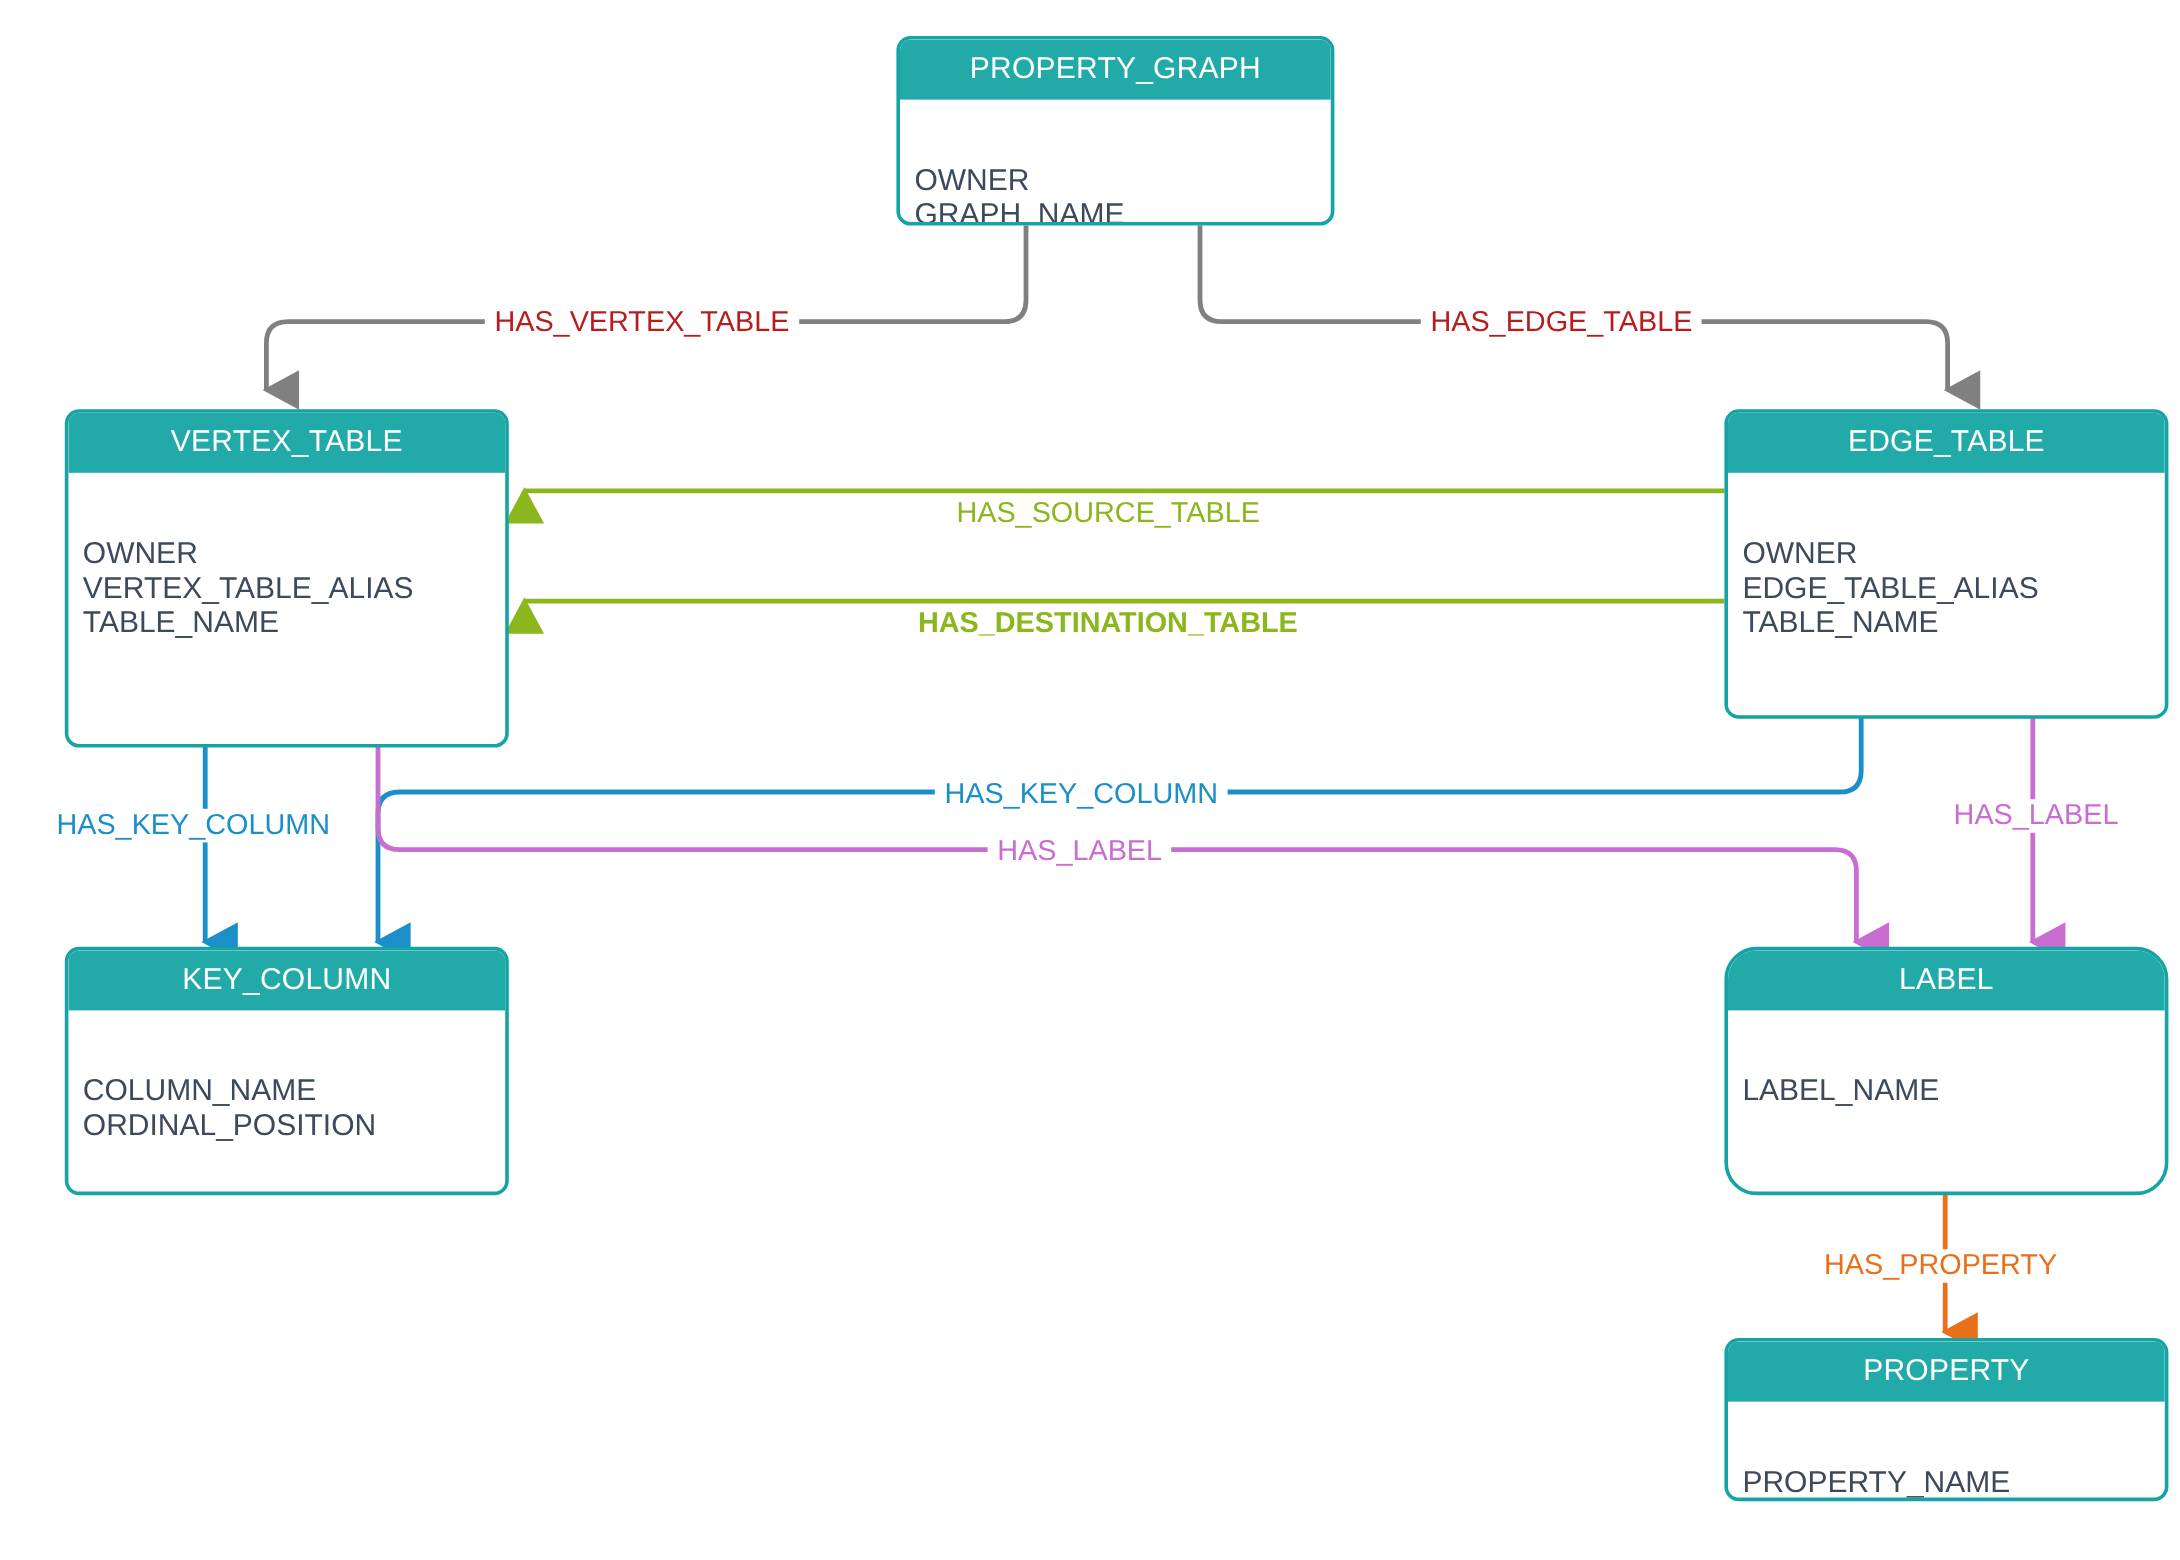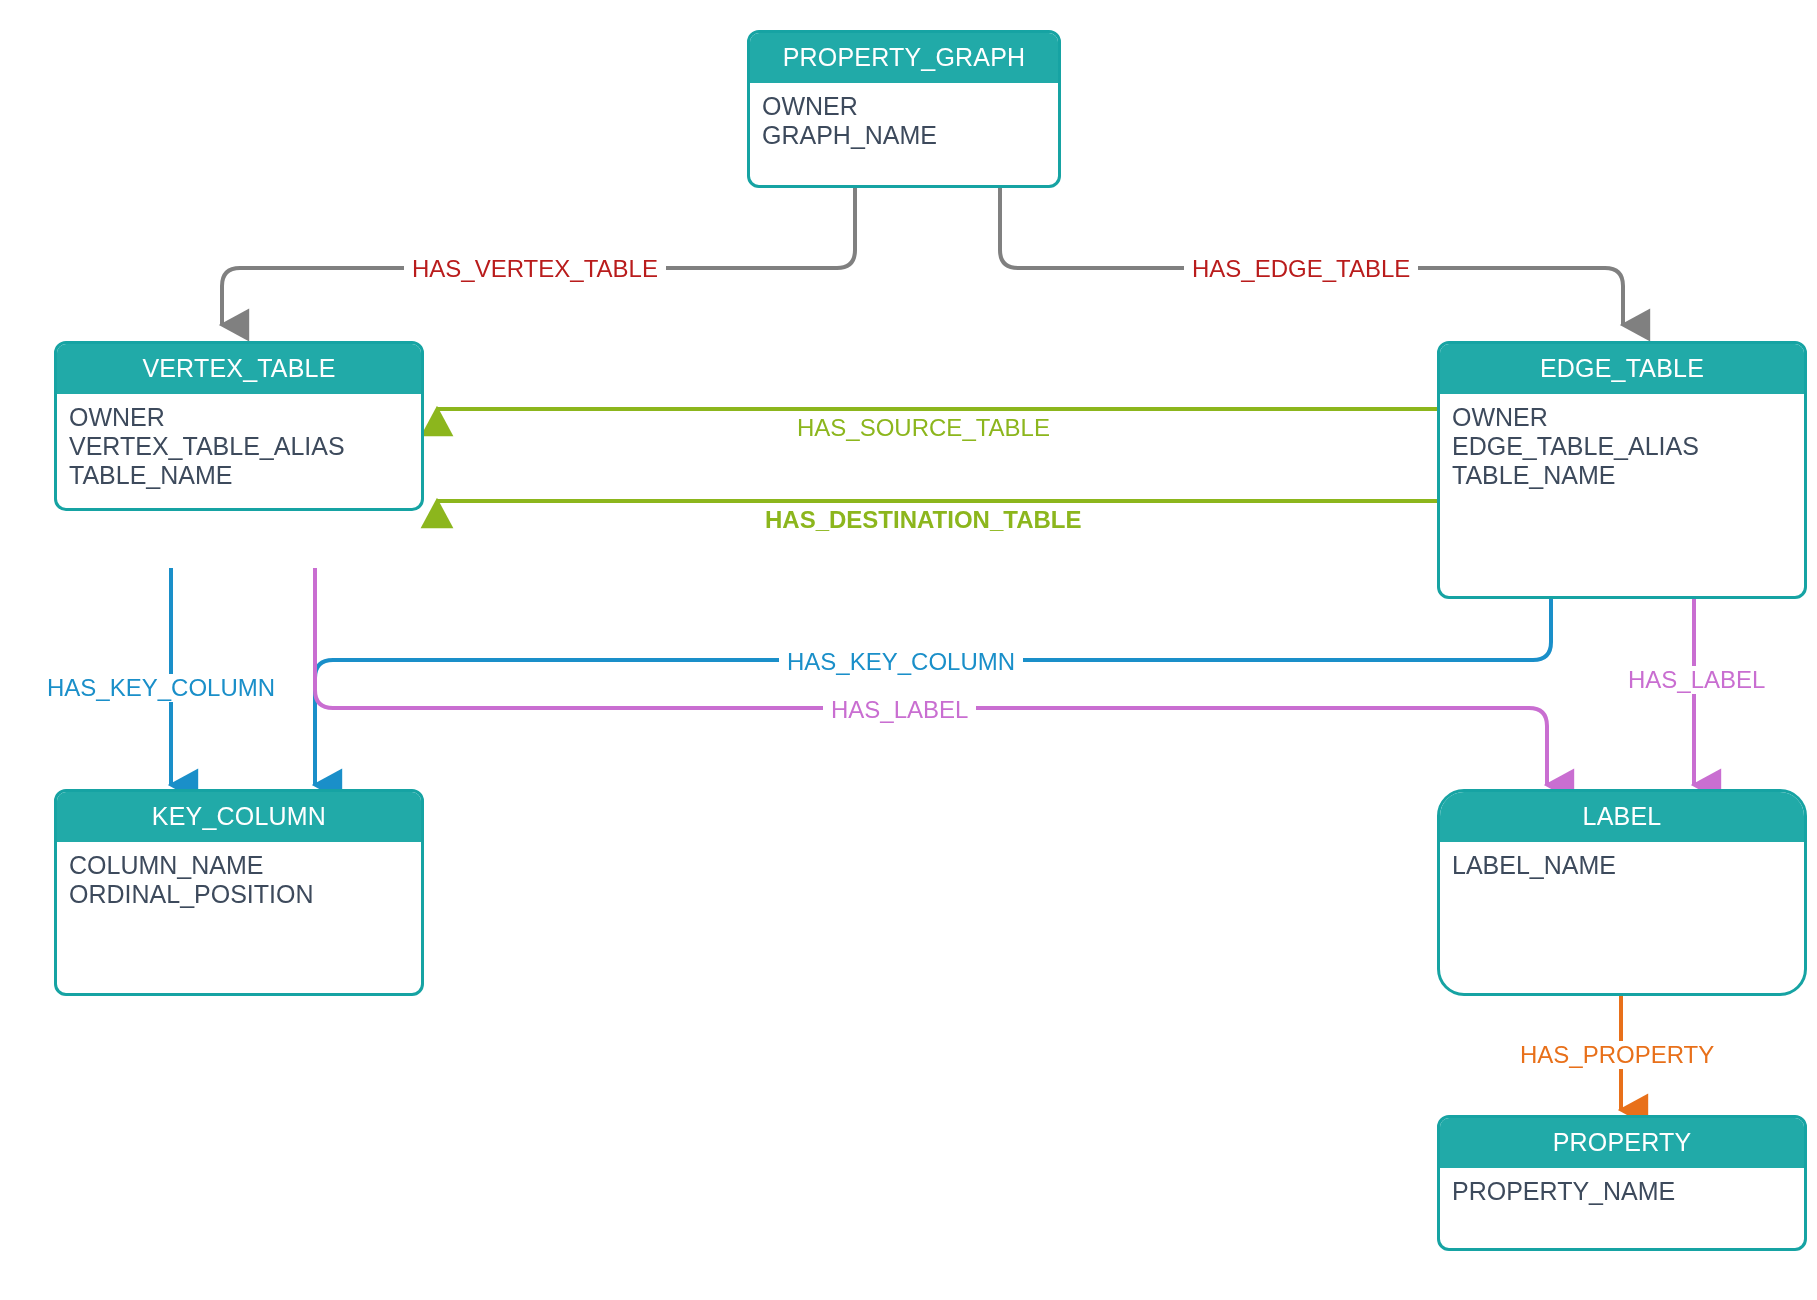--- a/index.html
+++ b/index.html
@@ -35,20 +35,21 @@
     font-size:25px;
     letter-spacing:.2px;
     line-height:1;
     padding:12px 6px 13px 6px;
     box-sizing:border-box;
     white-space:nowrap;
   }
   .entity .ent-body{
     padding:9px 12px 6px 12px;
     box-sizing:border-box;
+    margin-top:44px;
   }
   .entity .attr{
     color:#3d4a5c;
     font-size:25px;
     line-height:1.16;
     white-space:nowrap;
   }
   .edge-label{
     position:absolute;
     font-size:24px;
@@ -103,29 +104,29 @@
       <path stroke="#1a8fc9" d="M 1551,568 L 1551,642 Q 1551,660 1533,660 L 333,660 Q 315,660 315,678 L 315,785" marker-end="url(#ah-blue)"></path>
 
       <path stroke="#c96ed1" d="M 315,568 L 315,690 Q 315,708 333,708 L 1529,708 Q 1547,708 1547,726 L 1547,785" marker-end="url(#ah-magenta)"></path>
 
       <path stroke="#c96ed1" d="M 1694,568 L 1694,785" marker-end="url(#ah-magenta)"></path>
 
       <path stroke="#e8701a" d="M 1621,995 L 1621,1110" marker-end="url(#ah-orange)"></path>
     </g>
   </svg>
 
-  <div class="entity" style="left:747px; top:30px; width:314px; height:158px;">
+  <div class="entity" style="left:747px; top:30px; width:365px; height:158px;">
     <div class="ent-header">PROPERTY_GRAPH</div>
     <div class="ent-body">
       <div class="attr">OWNER</div>
       <div class="attr">GRAPH_NAME</div>
     </div>
   </div>
 
-  <div class="entity" style="left:54px; top:341px; width:370px; height:170px;">
+  <div class="entity" style="left:54px; top:341px; width:370px; height:282px;">
     <div class="ent-header">VERTEX_TABLE</div>
     <div class="ent-body">
       <div class="attr">OWNER</div>
       <div class="attr">VERTEX_TABLE_ALIAS</div>
       <div class="attr">TABLE_NAME</div>
     </div>
   </div>
 
   <div class="entity" style="left:1437px; top:341px; width:370px; height:258px;">
     <div class="ent-header">EDGE_TABLE</div>

